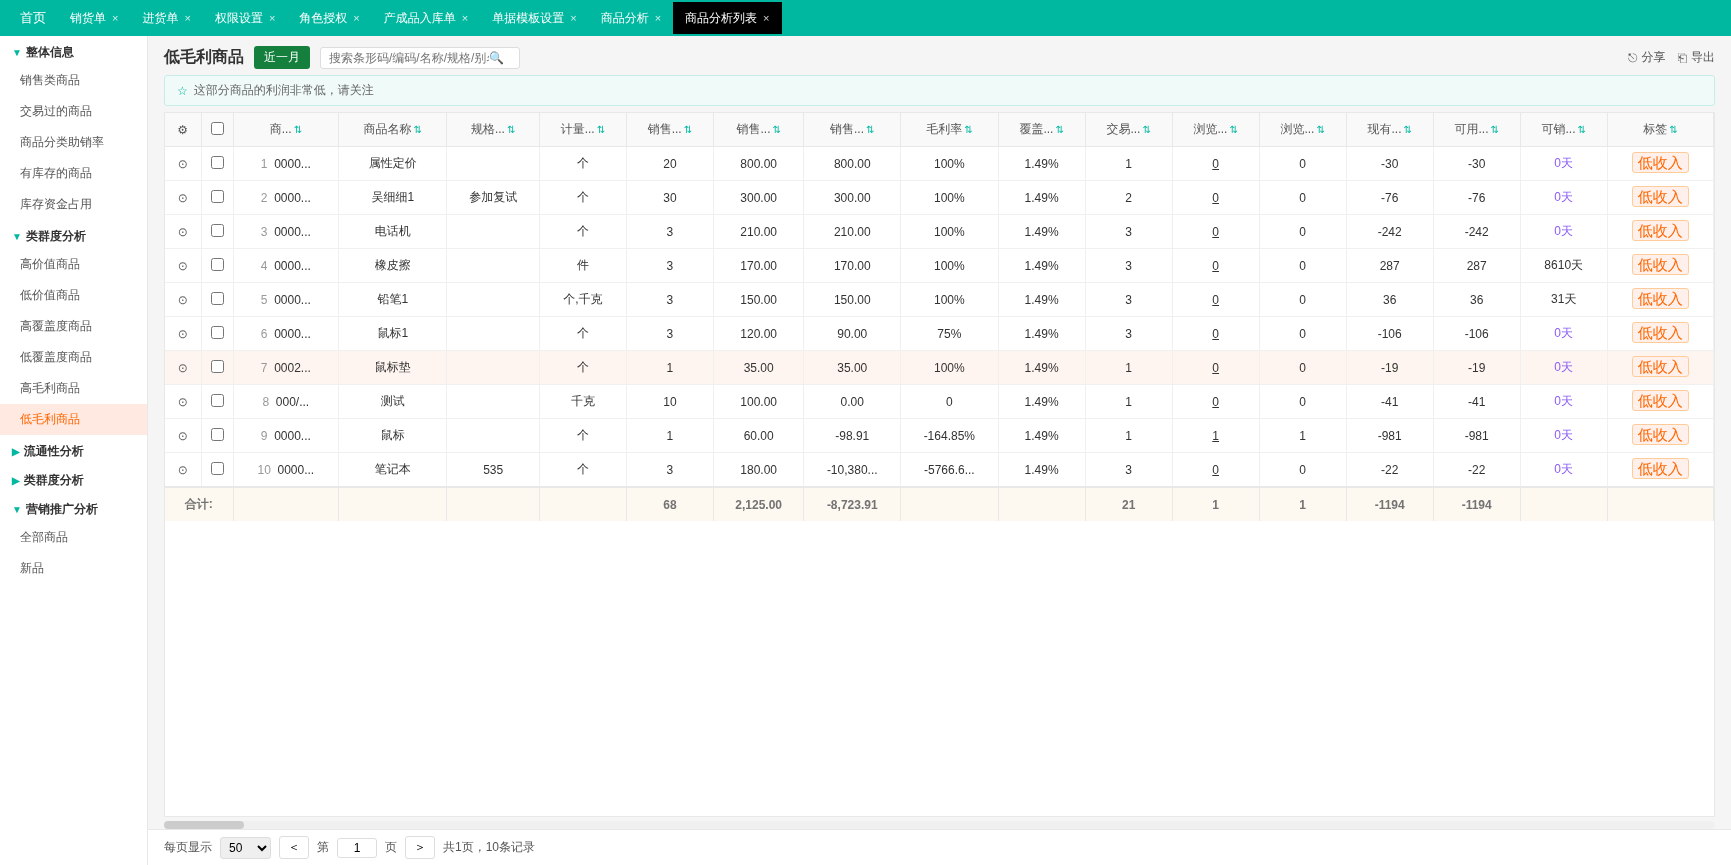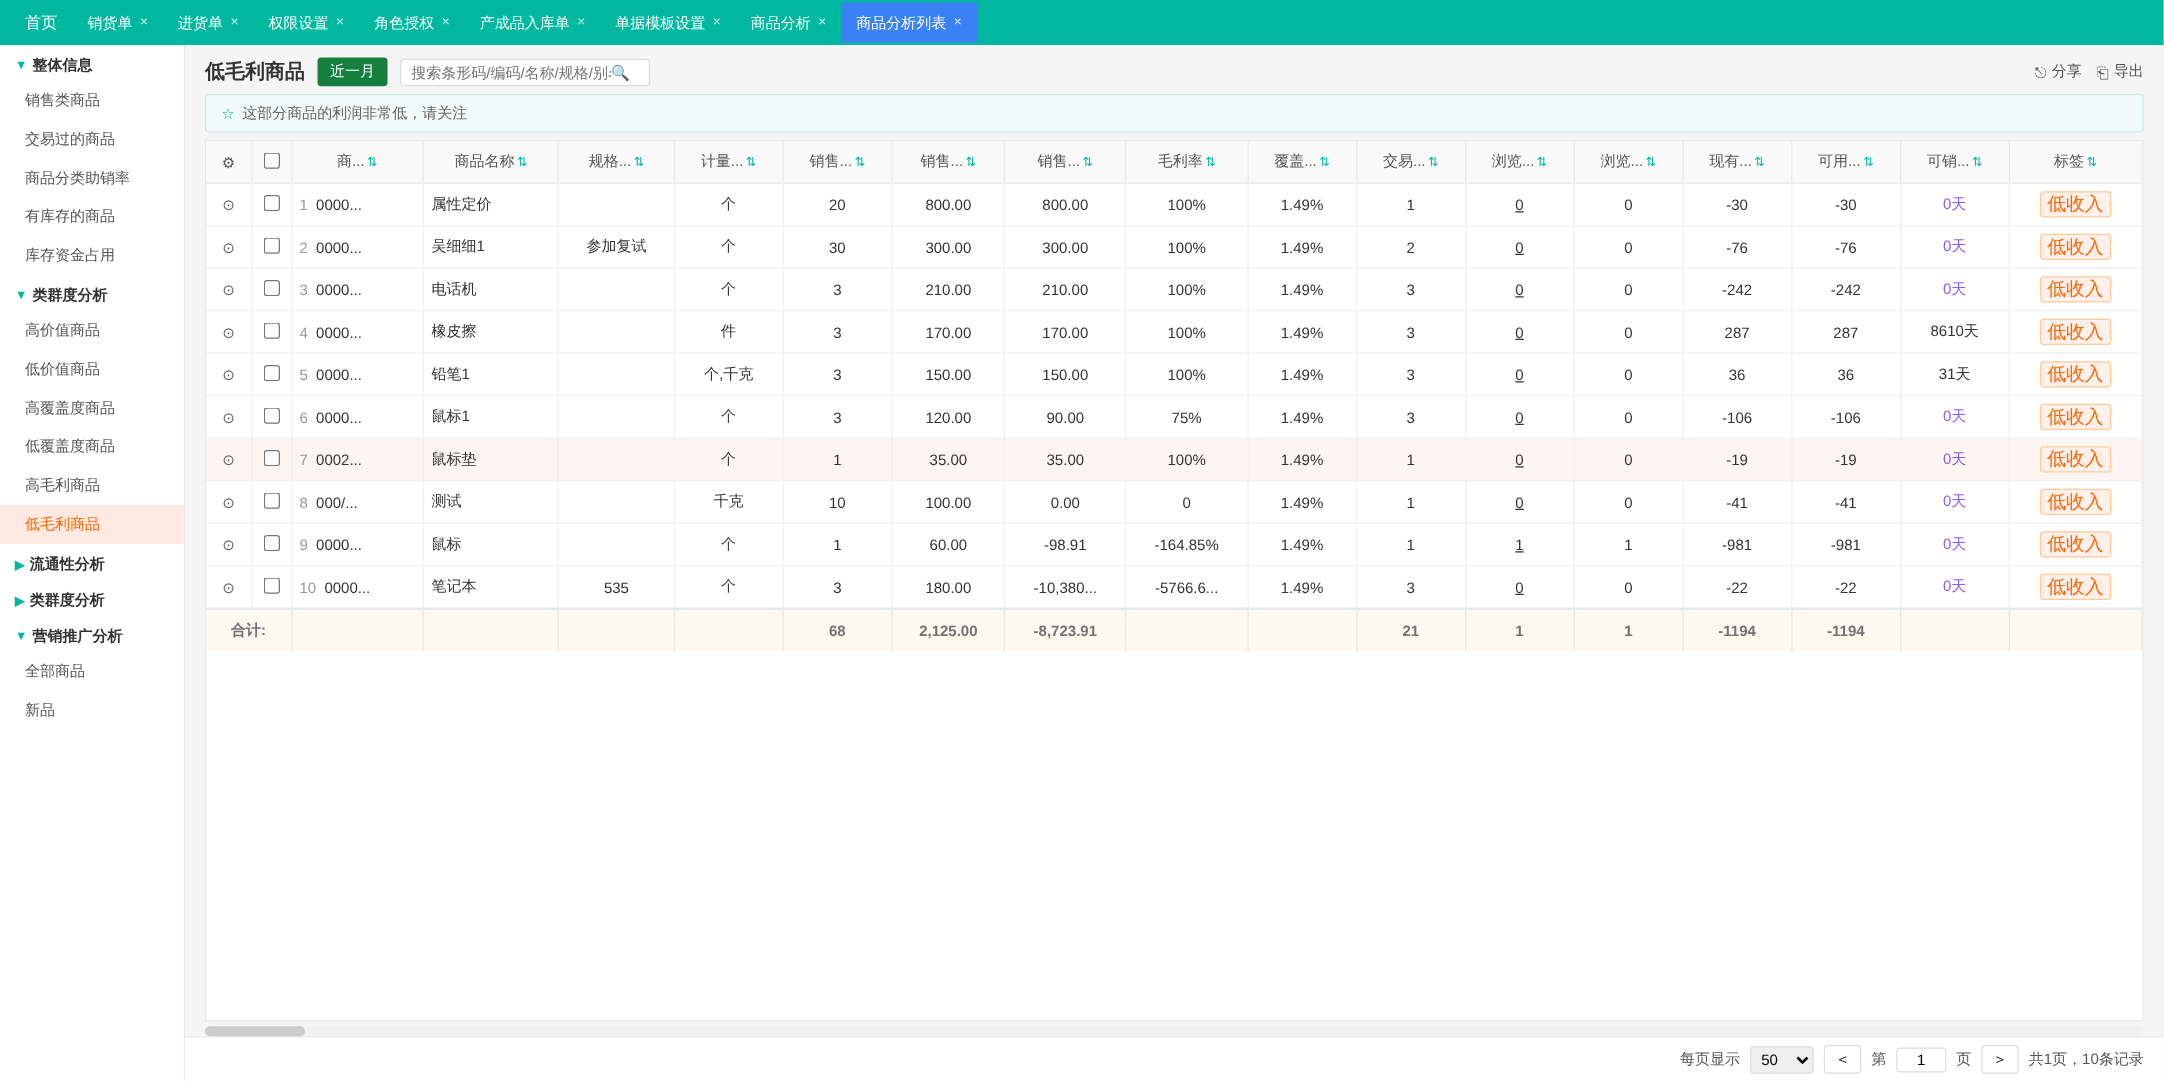--- a/index.html
+++ b/index.html
@@ -17,21 +17,21 @@
     .nav-item {
       color: #fff;
       padding: 0 12px;
       height: 32px;
       display: flex;
       align-items: center;
       cursor: pointer;
       font-size: 13px;
       white-space: nowrap;
     }
-    .nav-item.active { background: #3b82f6; }
+    .nav-item.active { background: #000000; }
     .nav-item .close-x { margin-left: 6px; font-size: 11px; opacity: 0.8; }
 
     
     .main-layout {
       display: flex;
       height: calc(100vh - 36px);
     }
 
     
     .sidebar {
@@ -170,21 +170,21 @@
       border-bottom: 1px solid #f0f0f0;
     }
     tbody tr.highlighted { background: #fff5f0; }
     tbody td {
       padding: 7px 6px;
       text-align: center;
       border-right: 1px solid #f0f0f0;
       color: #333;
       white-space: nowrap;
     }
-    tbody td.left { text-align: left; }
+    tbody td.left { text-align: center; }
     .tag-badge {
       background: #fff0eb;
       color: #ff6600;
       border: 1px solid #ffcc99;
       border-radius: 3px;
       padding: 1px 5px;
       font-size: 15px;
     }
     .orange-text { color: #8b5cf6; }
     .underline-link { text-decoration: underline; cursor: pointer; color: #333; }
@@ -200,21 +200,20 @@
       text-align: center;
       font-weight: bold;
       color: #737373;
       border-right: 1px solid #e8e8e8;
     }
 
     
     .bottom-bar {
       display: flex;
       align-items: center;
-      justify-content: flex-end;
       padding: 6px 16px;
       background: #fff;
       border-top: 1px solid #e8e8e8;
       gap: 8px;
       font-size: 12px;
       color: #555;
     }
     .page-size-select {
       border: 1px solid #ddd;
       border-radius: 3px;

